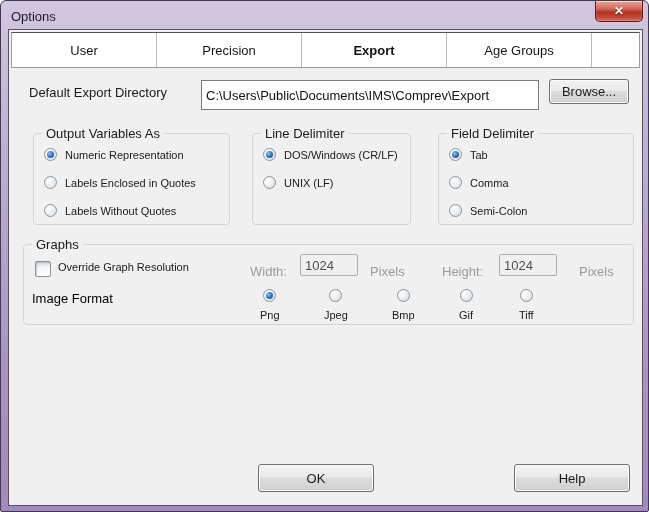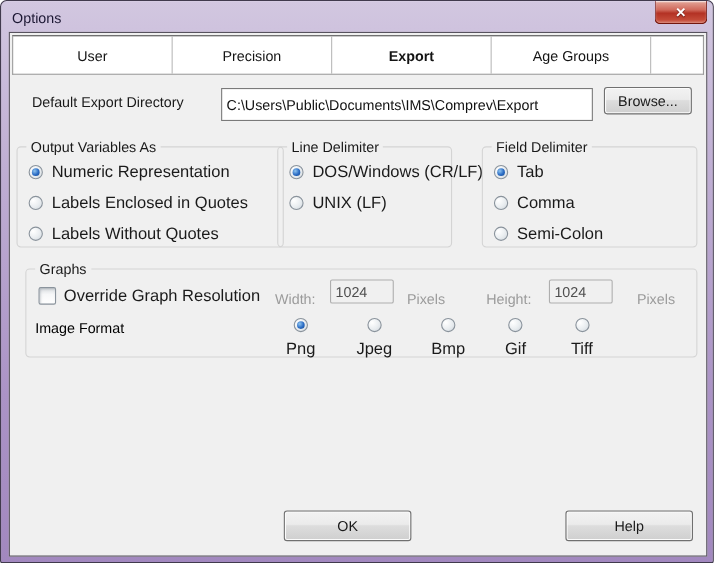--- a/index.html
+++ b/index.html
@@ -83,29 +83,29 @@
   .browse{position:absolute;left:540px;top:49px;width:80px;height:25px;}
   
   .groupbox{
     position:absolute;box-sizing:border-box;
     border:1px solid #d4d4d4;border-radius:4px;
   }
   .legend{
     position:absolute;top:-8px;left:8px;background:#f0f0f0;
     padding:0 4px;font-size:13px;color:#1a1a1a;white-space:nowrap;
   }
-  .box-a{left:6px;top:103px;width:243px;height:92px;text-decoration:underline;}
+  .box-a{left:24px;top:103px;width:197px;height:92px;text-decoration:underline;}
   .box-b{left:243px;top:103px;width:159px;height:92px;}
   .box-c{left:429px;top:103px;width:196px;height:92px;}
   .graphs-box{left:14px;top:214px;width:611px;height:81px;}
   .radio-row{
     position:absolute;left:10px;display:flex;align-items:center;gap:8px;
     cursor:pointer;
   }
-  .rlabel{font-size:15px;color:#1a1a1a;white-space:nowrap;}
+  .rlabel{font-size:11px;color:#1a1a1a;white-space:nowrap;}
   .radio{
     width:13px;height:13px;box-sizing:border-box;border-radius:50%;
     border:1px solid #8a939c;
     background:radial-gradient(circle at 30% 30%, #ffffff 0%, #e9edf0 55%, #cfd6dc 100%);
     position:relative;flex:0 0 auto;
   }
   .radio.selected::after{
     content:"";position:absolute;left:2px;top:2px;width:7px;height:7px;border-radius:50%;
     background:radial-gradient(circle at 35% 35%, #8ec4ef 0%, #2a6bc4 55%, #174a8c 100%);
   }

